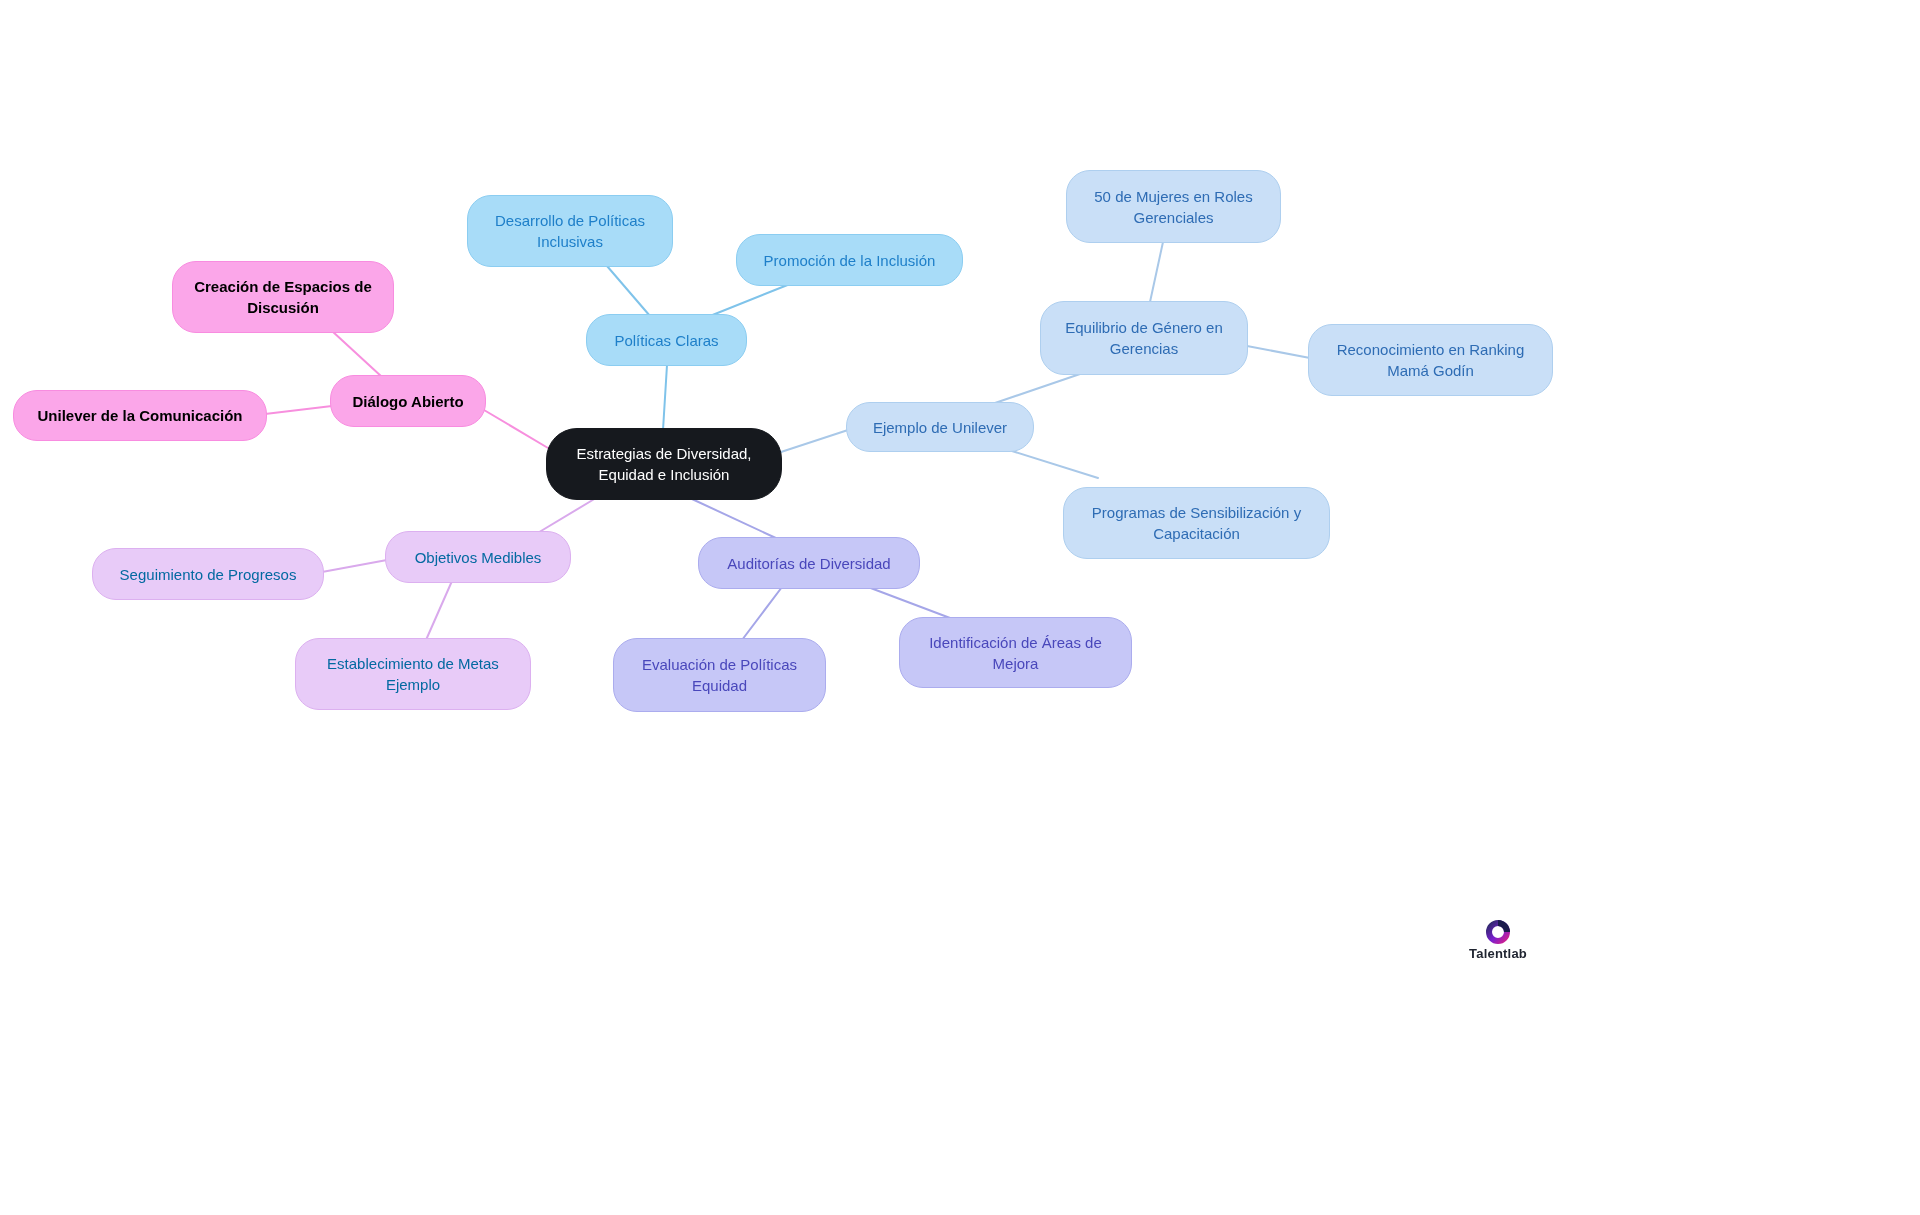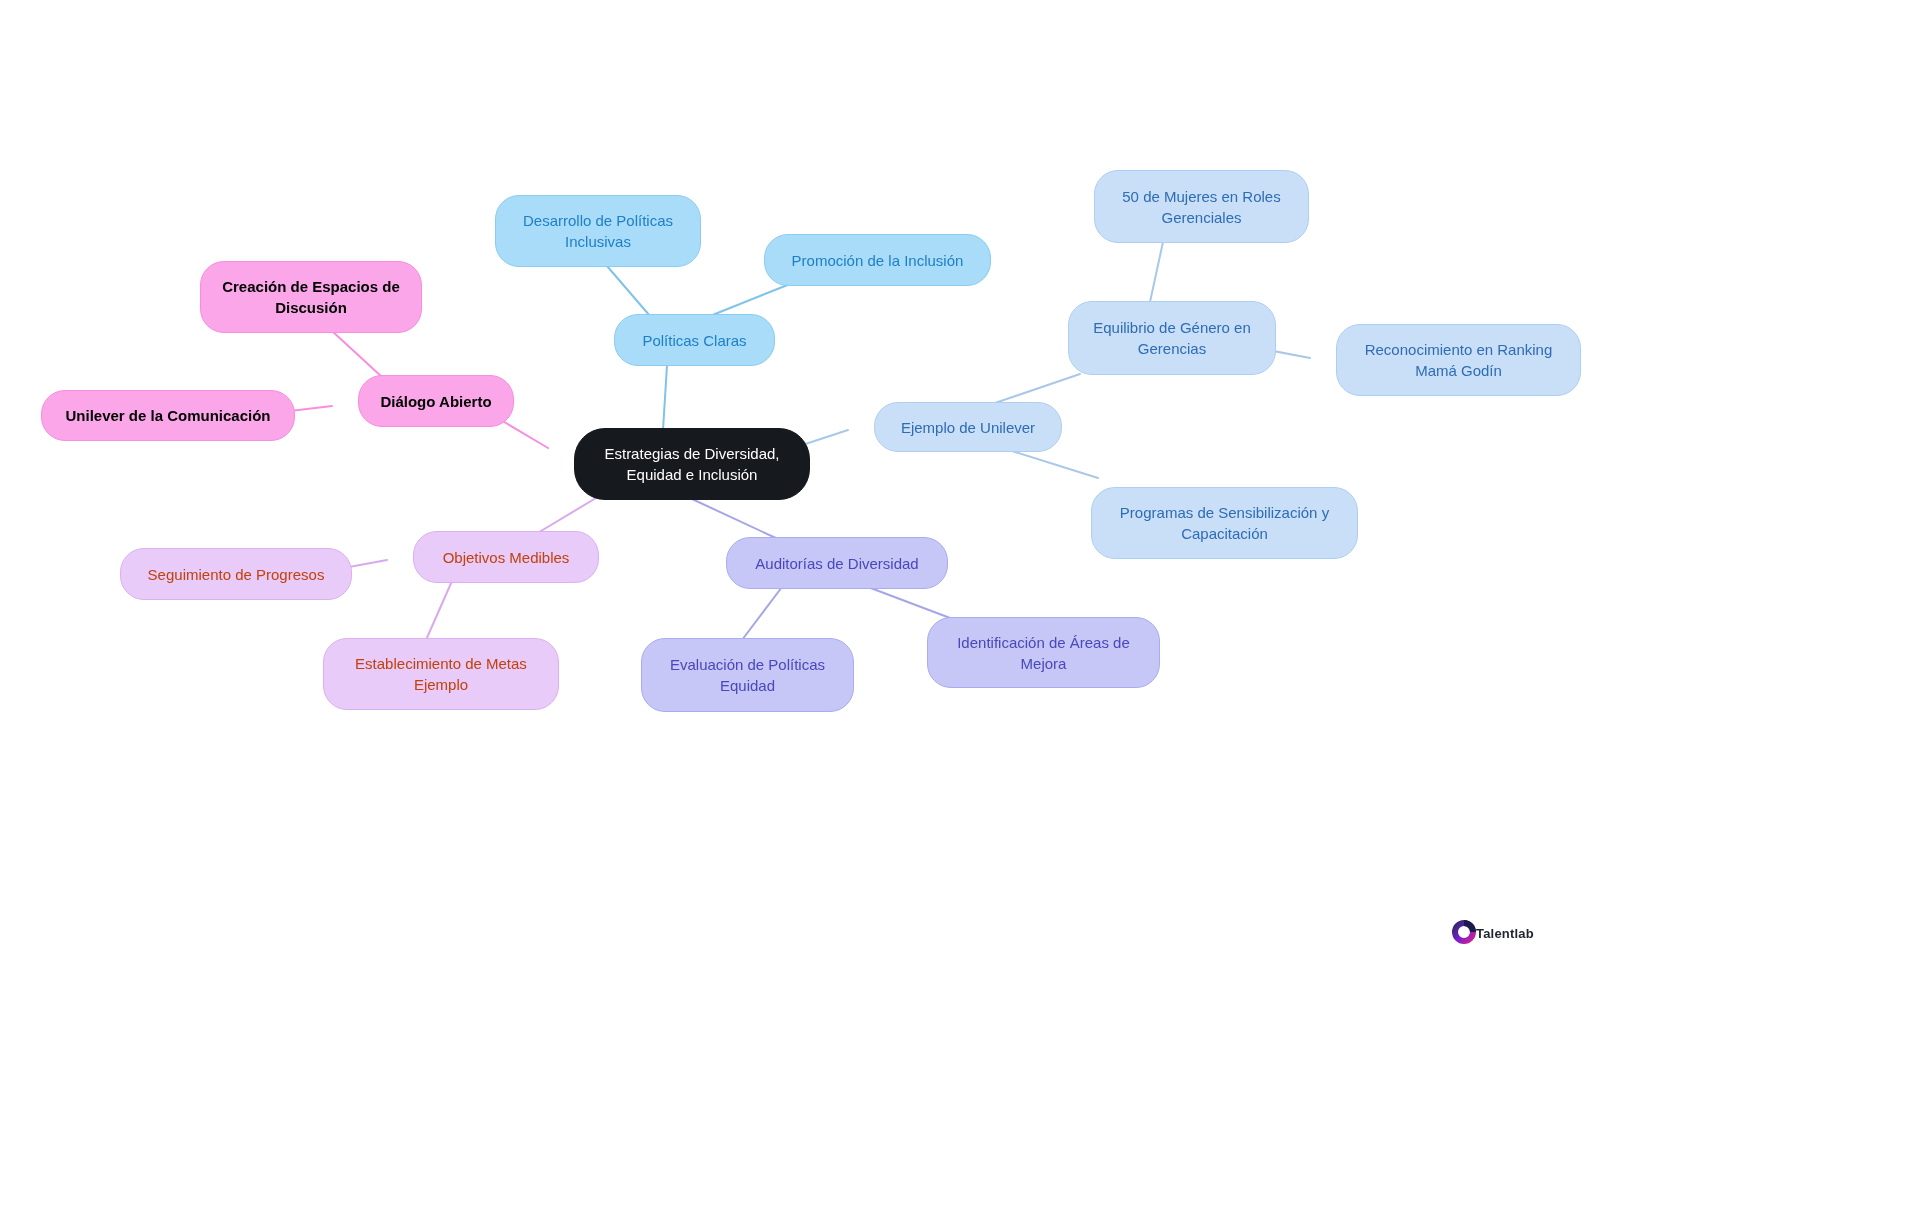--- a/index.html
+++ b/index.html
@@ -24,27 +24,26 @@
     box-sizing: border-box;
     display: flex;
     align-items: center;
     justify-content: center;
     text-align: center;
     border-radius: 24px;
     padding: 0 16px;
     font-size: 15px;
     line-height: 1.4;
     border: 1px solid transparent;
-    margin-left: 28px;
   }
   .c-center { background: #16191e; color: #ffffff; border-color: #16191e; border-radius: 31px; }
   .c-blue   { background: #a8dcf8; color: #1e7fc9; border-color: #8bcdf1; }
   .c-steel  { background: #c9dff7; color: #2e6cb4; border-color: #aecfef; }
   .c-pink   { background: #fba6e9; color: #000000; border-color: #f88ce0; font-weight: bold; }
-  .c-purple { background: #e8cbf8; color: #c2410c; border-color: #dcb0f0; }
+  .c-purple { background: #e8cbf8; color: #0369a1; border-color: #dcb0f0; }
   .c-peri   { background: #c6c7f7; color: #4947bb; border-color: #abacee; }
 
   
   #n-center          { left: 546px;  top: 428px; width: 236px; min-height: 72px; }
   #n-politicas       { left: 586px;  top: 314px; width: 161px; min-height: 52px; }
   #n-desarrollo      { left: 467px;  top: 195px; width: 206px; min-height: 72px; }
   #n-promocion       { left: 736px;  top: 234px; width: 227px; min-height: 52px; }
   #n-unilever        { left: 846px;  top: 402px; width: 188px; min-height: 50px; }
   #n-equilibrio      { left: 1040px; top: 301px; width: 208px; min-height: 74px; }
   #n-mujeres         { left: 1066px; top: 170px; width: 215px; min-height: 73px; }
@@ -59,20 +58,21 @@
   #n-auditorias      { left: 698px;  top: 537px; width: 222px; min-height: 52px; }
   #n-evaluacion      { left: 613px;  top: 638px; width: 213px; min-height: 74px; }
   #n-identificacion  { left: 899px;  top: 617px; width: 233px; min-height: 71px; }
 
   .logo {
     position: absolute;
     left: 1452px;
     top: 920px;
     width: 92px;
     display: flex;
+    flex-direction: column;
     align-items: center;
     z-index: 2;
   }
   .logo-text {
     margin-top: 2px;
     font-size: 13px;
     font-weight: 700;
     color: #1f2430;
     letter-spacing: 0.2px;
   }

